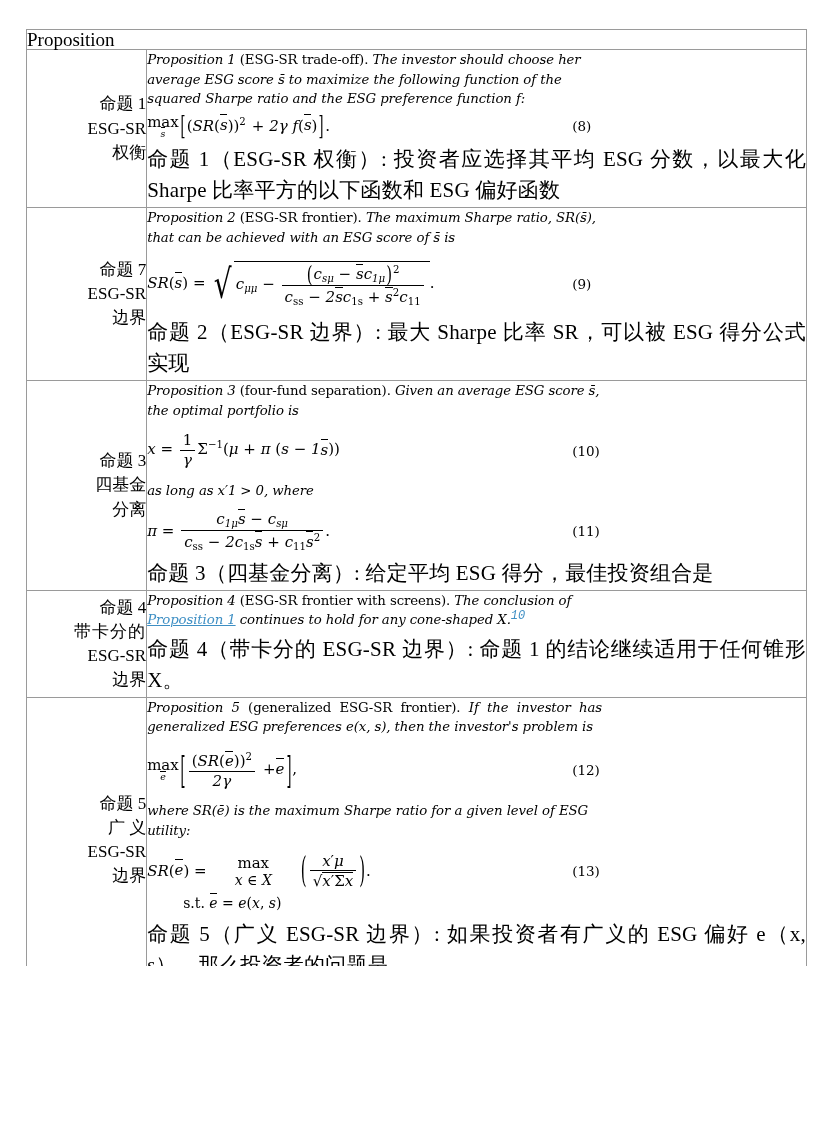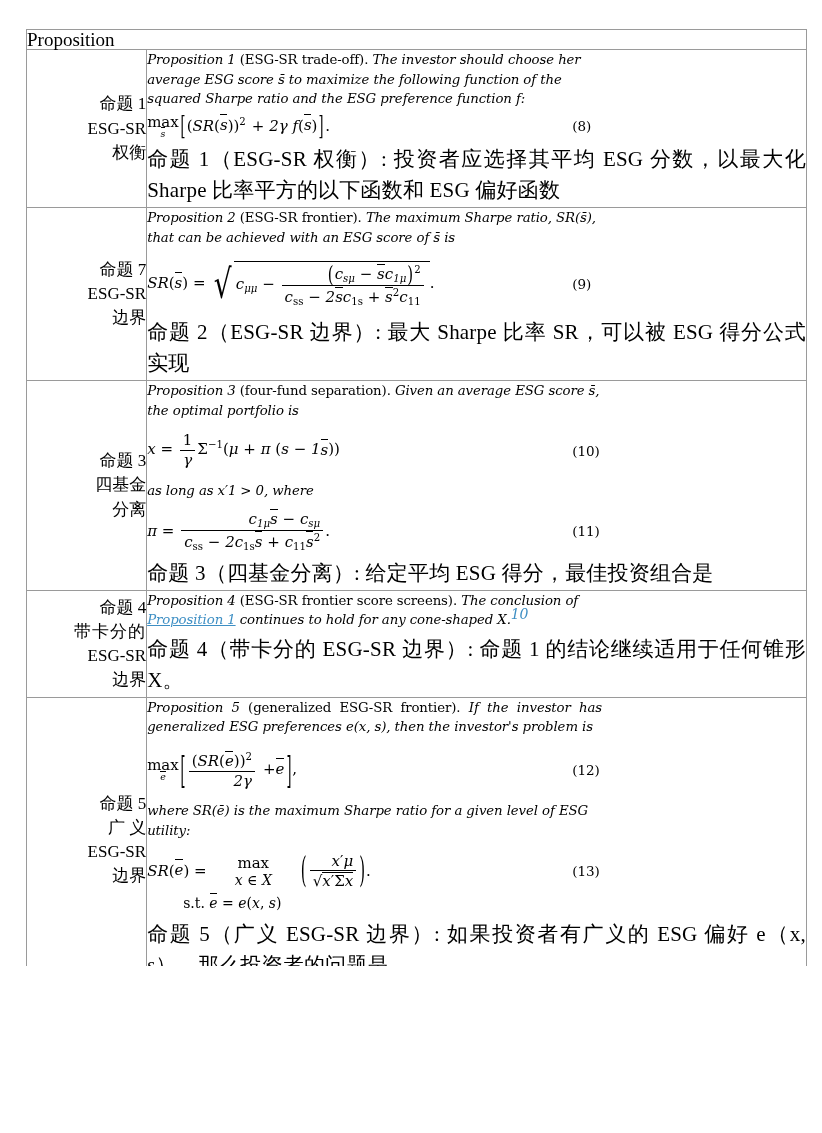--- a/index.html
+++ b/index.html
@@ -88,24 +88,25 @@
     font-weight: normal;
   }
   .en .rm {
     font-style: normal;
   }
   .en .lnk {
     color: #3e8fc4;
     font-style: italic;
   }
   .en sup {
-    font-size: 14px;
+    font-size: 12px;
     color: #3e8fc4;
     vertical-align: super;
     line-height: 0;
+    font-family: Liberation Mono, monospace;
   }
   .en.just { text-align: justify; text-align-last: left; }
 
   
   .zh {
     font-family: "Liberation Serif", "DejaVu Serif", serif;
     font-size: 21px;
     line-height: 1.48;
     margin: 4px 0 1px 0;
     letter-spacing: 0.2px;
@@ -164,21 +165,21 @@
     top: -0.14em;
     border-top: 1.1px solid #000;
   }
   .sub { font-size: 0.68em; vertical-align: -0.26em; font-style: italic; }
   .subr { font-size: 0.68em; vertical-align: -0.26em; font-style: normal; }
   .sup2 { font-size: 0.68em; vertical-align: 0.58em; font-style: normal; }
 
   .frac {
     display: inline-block;
     vertical-align: middle;
-    text-align: right;
+    text-align: center;
     line-height: 1.12;
     margin: 0 2px;
   }
   .frac .num { display: block; padding: 0 3px 1px 3px; }
   .frac .den { display: block; border-top: 1.2px solid #000; padding: 1px 3px 0 3px; }
 
   .brk {
     display: inline-block;
     font-style: normal;
     font-size: 1em;
@@ -309,21 +310,21 @@
       </tr>
 
       <tr>
         <td class="label-cell">
           <span class="ln">命题 4</span>
           <span class="ln spread">带卡分的</span>
           <span class="ln">ESG-SR</span>
           <span class="ln">边界</span>
         </td>
         <td class="body-cell">
-          <p class="en"><span class="lead">Proposition 4</span> <span class="rm">(ESG-SR frontier score screens).</span> <span>The conclusion of </span><a class="lnk" href="#">Proposition 1</a><span> continues to hold for any cone-shaped X.</span><sup>10</sup></p>
+          <p class="en"><span class="lead">Proposition 4</span> <span class="rm">(ESG-SR frontier with screens).</span> <span>The conclusion of </span><a class="lnk" href="#">Proposition 1</a><span> continues to hold for any cone-shaped X.</span><sup>10</sup></p>
 
           <p class="zh">命题 4（带卡分的 ESG-SR 边界）: 命题 1 的结论继续适用于任何锥形 X。</p>
         </td>
       </tr>
 
       <tr>
         <td class="label-cell">
           <span class="ln">命题 5</span>
           <span class="ln">广 义</span>
           <span class="ln">ESG-SR</span>

